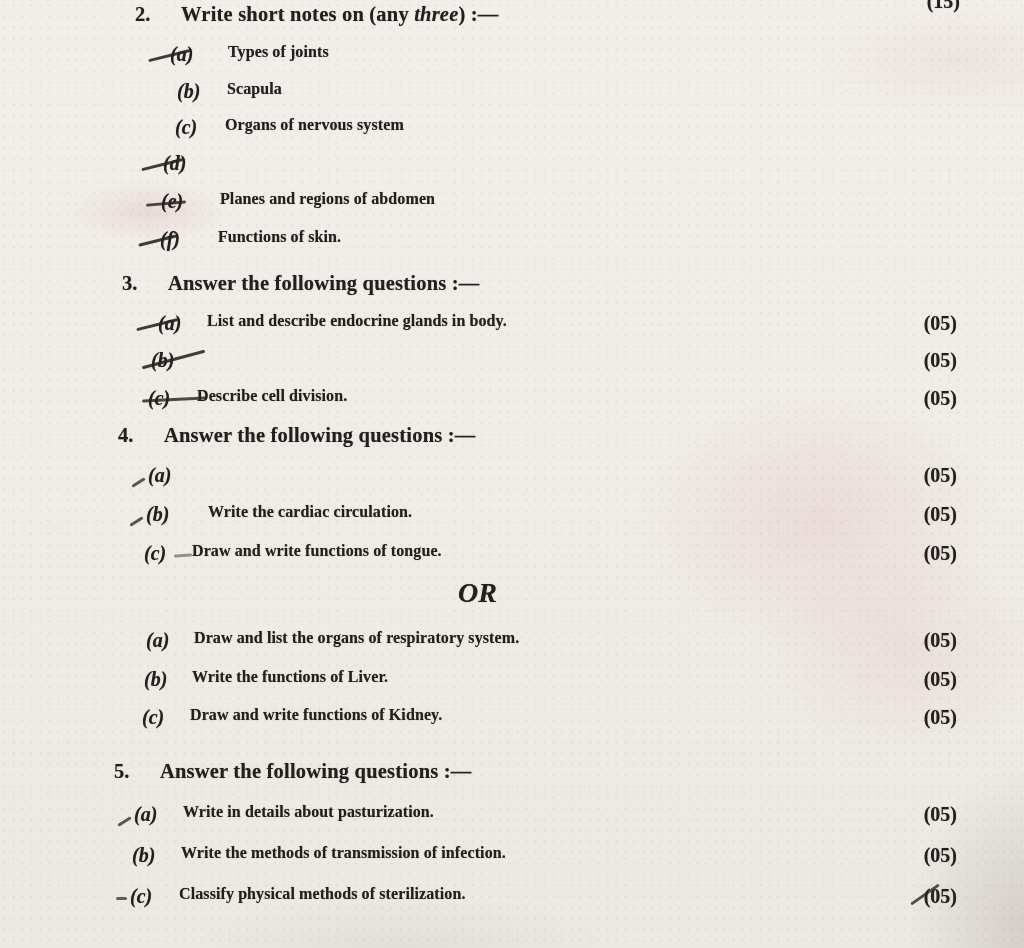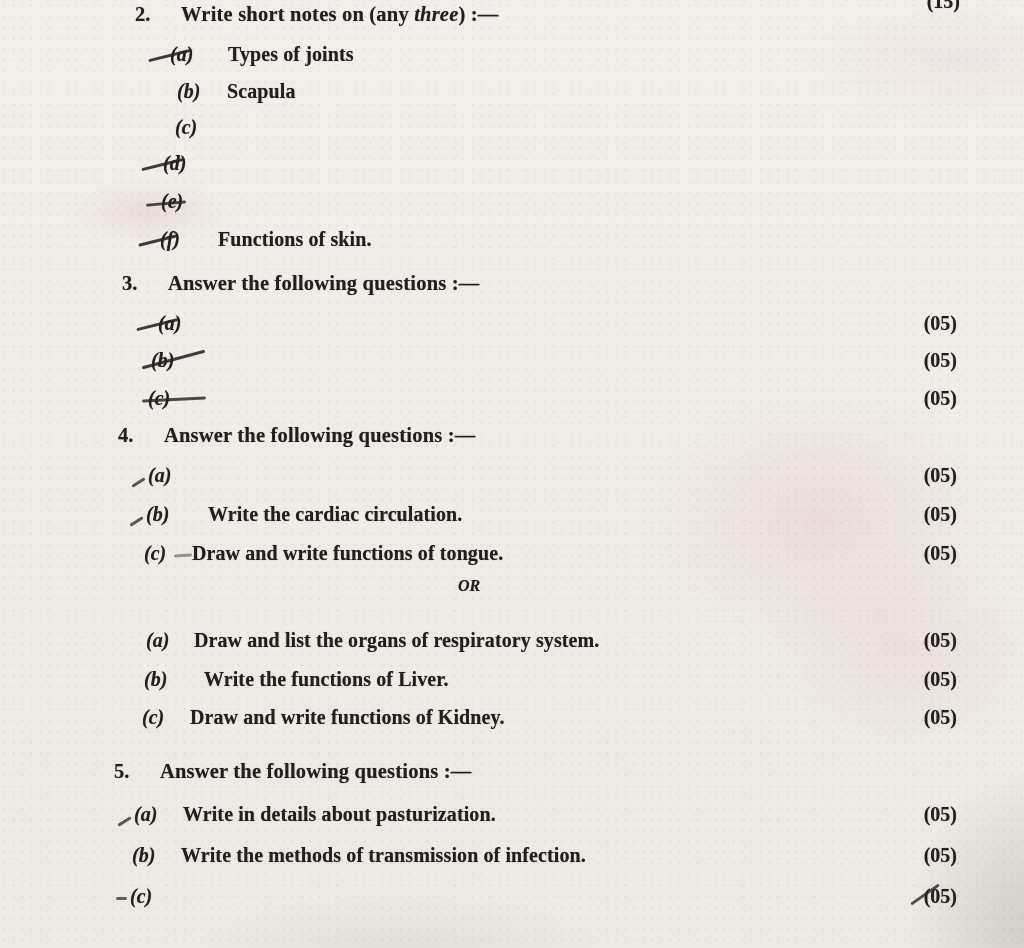--- a/index.html
+++ b/index.html
@@ -26,23 +26,23 @@
       radial-gradient(rgba(90,80,75,0.04) 1px, transparent 1.4px);
     background-size: 9px 11px, 17px 13px;
     background-position: 0 0, 5px 7px;
   }
   .row { position:absolute; left:0; width:100%; height:32px; }
   .qnum, .qtext, .label, .itext, .or, .marks, .top-marks { position:absolute; white-space:nowrap; }
   .qnum   { font-size:20.5px; }
   .qtext  { font-size:20.5px; letter-spacing:0.2px; }
   .qtext i, .or { font-style:italic; }
   .label  { font-style:italic; font-size:20px; }
-  .itext  { font-size:20px; letter-spacing:0.1px; }
+  .itext  { font-size:16px; letter-spacing:0.1px; }
   .marks  { right:67px; font-size:20px; }
-  .or     { font-size:16px; }
+  .or     { font-size:28px; }
   .top-marks { right:64px; top:-10px; font-size:20px; }
   .qnum,.qtext,.label,.itext,.marks,.or,.top-marks {
     text-shadow: 0 0 0.9px rgba(45,42,40,0.5);
   }
 
   
   .label, .marks { z-index:2; }
   .label[data-mark="slash"]::after {
     content:''; position:absolute; left:-22px; right:2px; top:46%; height:3.4px;
     background:rgba(38,35,33,0.88); transform:rotate(-14deg); border-radius:3px;
@@ -90,46 +90,50 @@
 <div class="row" style="top:43px">
   <span class="label" style="left:170px" data-mark="slash">(a)</span>
   <span class="itext" style="left:228px">Types of joints</span>
 </div>
 <div class="row" style="top:80px">
   <span class="label" style="left:177px" data-mark="">(b)</span>
   <span class="itext" style="left:227px">Scapula</span>
 </div>
 <div class="row" style="top:116px">
   <span class="label" style="left:175px" data-mark="">(c)</span>
+  <span class="itext" style="left:225px">Organs of nervous system</span>
 </div>
 <div class="row" style="top:152px">
   <span class="label" style="left:163px" data-mark="slash">(d)</span>
 </div>
 <div class="row" style="top:190px">
   <span class="label" style="left:161px" data-mark="strike">(e)</span>
+  <span class="itext" style="left:220px">Planes and regions of abdomen</span>
 </div>
 <div class="row" style="top:228px">
   <span class="label" style="left:160px" data-mark="slash">(f)</span>
   <span class="itext" style="left:218px">Functions of skin.</span>
 </div>
 
 <div class="row" style="top:272px">
   <span class="qnum" style="left:122px">3.</span>
   <span class="qtext" style="left:168px">Answer the following questions :—</span>
 </div>
 <div class="row" style="top:312px">
   <span class="label" style="left:158px" data-mark="slash">(a)</span>
+  <span class="itext" style="left:207px">List and describe endocrine glands in body.</span>
   <span class="marks">(05)</span>
 </div>
 <div class="row" style="top:349px">
   <span class="label" style="left:151px" data-mark="slash-long">(b)</span>
   <span class="marks">(05)</span>
 </div>
 <div class="row" style="top:387px">
   <span class="label" style="left:148px" data-mark="strike-right">(c)</span>
+  <span class="itext" style="left:197px">Describe cell division.</span>
   <span class="marks">(05)</span>
 </div>
 
 <div class="row" style="top:424px">
   <span class="qnum" style="left:118px">4.</span>
   <span class="qtext" style="left:164px">Answer the following questions :—</span>
 </div>
 <div class="row" style="top:464px">
   <span class="label" style="left:148px" data-mark="tick">(a)</span>
   <span class="marks">(05)</span>
@@ -147,21 +151,21 @@
 <div class="row" style="top:577px">
   <span class="or" style="left:458px">OR</span>
 </div>
 <div class="row" style="top:629px">
   <span class="label" style="left:146px" data-mark="">(a)</span>
   <span class="itext" style="left:194px">Draw and list the organs of respiratory system.</span>
   <span class="marks">(05)</span>
 </div>
 <div class="row" style="top:668px">
   <span class="label" style="left:144px" data-mark="">(b)</span>
-  <span class="itext" style="left:204px">Write the functions of Liver.</span>
+  <span class="itext" style="left:192px">Write the functions of Liver.</span>
   <span class="marks">(05)</span>
 </div>
 <div class="row" style="top:706px">
   <span class="label" style="left:142px" data-mark="">(c)</span>
   <span class="itext" style="left:190px">Draw and write functions of Kidney.</span>
   <span class="marks">(05)</span>
 </div>
 
 <div class="row" style="top:760px">
   <span class="qnum" style="left:114px">5.</span>
@@ -172,14 +176,15 @@
   <span class="itext" style="left:183px">Write in details about pasturization.</span>
   <span class="marks">(05)</span>
 </div>
 <div class="row" style="top:844px">
   <span class="label" style="left:132px" data-mark="">(b)</span>
   <span class="itext" style="left:181px">Write the methods of transmission of infection.</span>
   <span class="marks">(05)</span>
 </div>
 <div class="row" style="top:885px">
   <span class="label" style="left:130px" data-mark="dash-left">(c)</span>
+  <span class="itext" style="left:179px">Classify physical methods of sterilization.</span>
   <span class="marks" data-mark="slash-zero">(05)</span>
 </div>
 
 </body></html>

